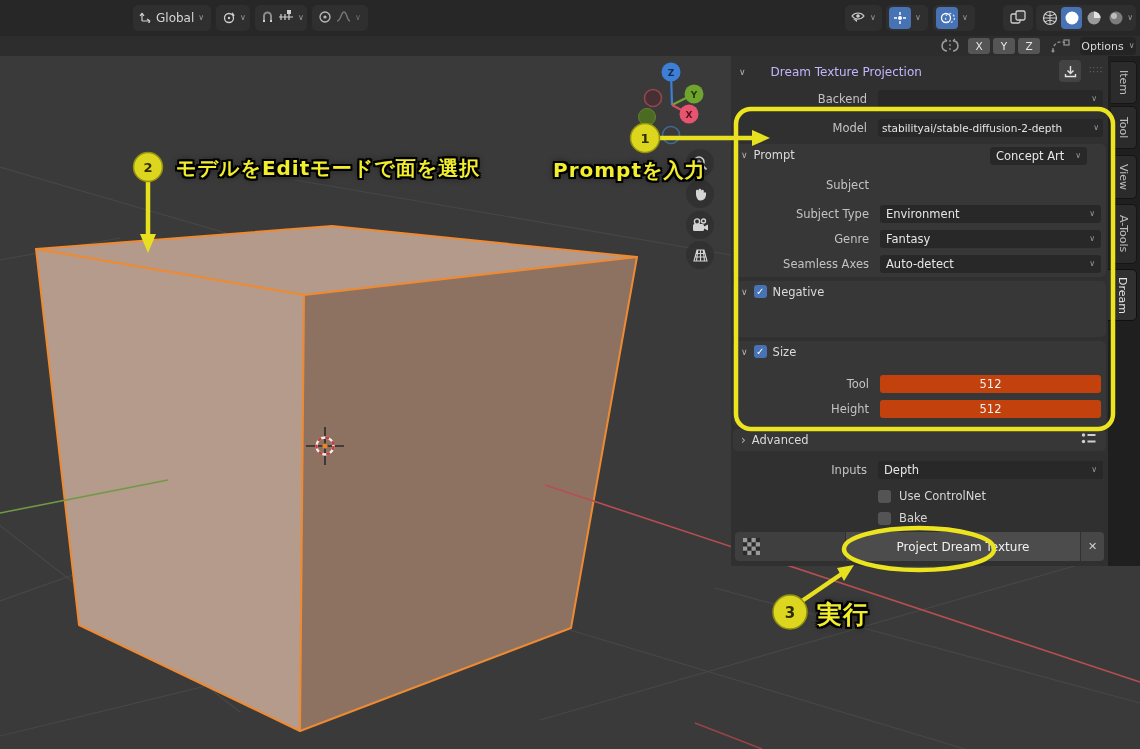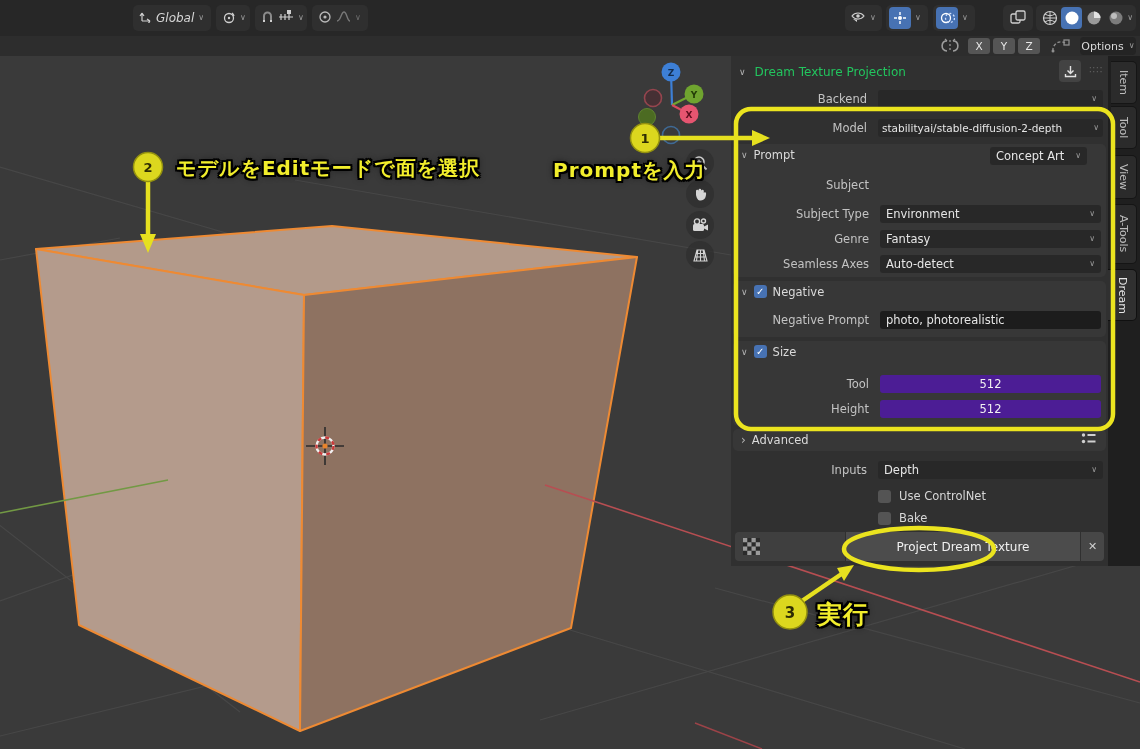--- a/index.html
+++ b/index.html
@@ -1,41 +1,41 @@
 <!DOCTYPE html>
 <html><head>
 <meta charset="utf-8">
 <style>
   * { margin:0; padding:0; box-sizing:border-box; }
   html,body { width:1140px; height:749px; overflow:hidden; background:#3a3a3a;
               font-family:"DejaVu Sans","Liberation Sans",sans-serif; }
   .abs { position:absolute; }
 
   
-  #topbar { left:0; top:0; width:1140px; height:40px; background:#272727; z-index:4; border-bottom:1px solid #1e1e1e;font-style:italic; }
+  #topbar { left:0; top:0; width:1140px; height:40px; background:#272727; z-index:4; border-bottom:1px solid #1e1e1e; }
   .pill { position:absolute; top:5px; height:26px; background:#2f2f2f; border-radius:5px;
           display:flex; align-items:center; padding:0 6px; gap:4px; color:#d6d6d6; font-size:12px; }
   .chev { color:#9a9a9a; font-size:8px; line-height:1; }
   .ibtn22 { width:22px; height:22px; border-radius:4px; display:flex; align-items:center; justify-content:center; }
   .blue { background:#4772b3; }
   #toolrow { left:0; top:36px; width:1140px; height:20px; background:#2d2d2d; z-index:4; }
   .axisbtn { position:absolute; top:2px; width:22px; height:16px; background:#555555; border-radius:3px;
              color:#e8e8e8; font-size:10.5px; display:flex; align-items:center; justify-content:center; }
   #options-pill { position:absolute; left:1080px; top:1px; width:56px; height:18px; background:#242424; border-radius:4px;
              color:#d8d8d8; font-size:11px; display:flex; align-items:center; justify-content:center; gap:5px; }
 
   
   #panel { left:731px; top:56px; width:377px; height:510px; background:#303030; z-index:3; color:#c9c9c9; font-size:11.5px; }
   .prow { position:absolute; left:0; width:100%; height:20px; display:flex; align-items:center; }
   .plabel { width:147px; text-align:right; padding-right:11px; color:#c3c3c3; white-space:nowrap; }
   .pfield { flex:1; height:18px; margin-right:5px; border-radius:3px; display:flex; align-items:center;
             padding:0 6px; color:#e6e6e6; white-space:nowrap; overflow:hidden; }
   .dd { background:#282828; }
   .ti { background:#1c1c1c; }
-  .sl { background:#4c1d95; justify-content:center; color:#f1f1f1; }
+  .sl { background:#c2410c; justify-content:center; color:#f1f1f1; }
   .box { position:absolute; left:2px; width:373px; background:#373737; border-radius:5px; }
   .boxhead { display:flex; align-items:center; height:21px; padding-left:8px; gap:6px; color:#dadada; }
   .cb { width:13px; height:13px; border-radius:3px; background:#4772b3; color:#fff; font-size:10px;
         display:flex; align-items:center; justify-content:center; }
   .cb.off { background:#545454; color:transparent; }
   .sec-chev { color:#b5b5b5; font-size:9px; }
 
   
   #gutter { left:1108px; top:56px; width:32px; height:510px; background:#1f1f1f; z-index:3; }
   .vtab { position:absolute; left:3px; width:26px; background:#2b2b2b; border:1px solid #151515; border-left:none;
@@ -265,21 +265,21 @@
 <div class="navbtn" style="left:686px;top:241px">
   <svg width="17" height="15">
       <path d="M2,13 L5,2 H12 L15,13 Z M5.8,2 L4.5,13 M11.2,2 L12.5,13 M8.5,2 V13 M4.1,5.5 H12.9 M3.2,9 H13.8" stroke="#d4d4d4" stroke-width="1.1" fill="none"></path>
     </svg>
 </div>
 
 <div class="abs" id="panel">
 
   <div class="prow" style="top:6px">
     <span class="sec-chev" style="margin-left:8px">∨</span>
-    <span style="margin-left:9px;color:#22c55e;font-size:12px">Dream Texture Projection</span>
+    <span style="margin-left:25px;color:#c4b5fd;font-size:12px">Dream Texture Projection</span>
   </div>
   <div class="abs" style="left:328px;top:4px;width:22px;height:22px;background:#434343;border-radius:4px;display:flex;align-items:center;justify-content:center">
     <svg width="13" height="13">
         <path d="M6.5,1 v7 M3.5,5.5 l3,3 3,-3" stroke="#e2e2e2" stroke-width="1.4" fill="none"></path>
         <path d="M1.5,9 v2.5 h10 v-2.5" stroke="#e2e2e2" stroke-width="1.4" fill="none"></path>
       </svg>
   </div>
   <div class="abs" style="left:358px;top:11px;width:14px;height:9px;color:#6e6e6e;font-size:8px;letter-spacing:1px;line-height:4px">····<br>····</div>
 
   <div class="prow" style="top:33px">
@@ -331,24 +331,20 @@
         <span class="chev" style="margin-left:auto">∨</span>
       </span>
     </div>
   </div>
 
   <div class="box" style="top:225px;height:56px">
     <div class="boxhead">
       <span class="sec-chev">∨</span>
       <span class="cb">✓</span>
       <span>Negative</span>
-    </div>
-    <div class="prow" style="top:29px">
-      <span class="plabel">Negative Prompt</span>
-      <span class="pfield ti">photo, photorealistic</span>
     </div>
   </div>
 
   <div class="box" style="top:285px;height:85px">
     <div class="boxhead">
       <span class="sec-chev">∨</span>
       <span class="cb">✓</span>
       <span>Size</span>
     </div>
     <div class="prow" style="top:33px">

